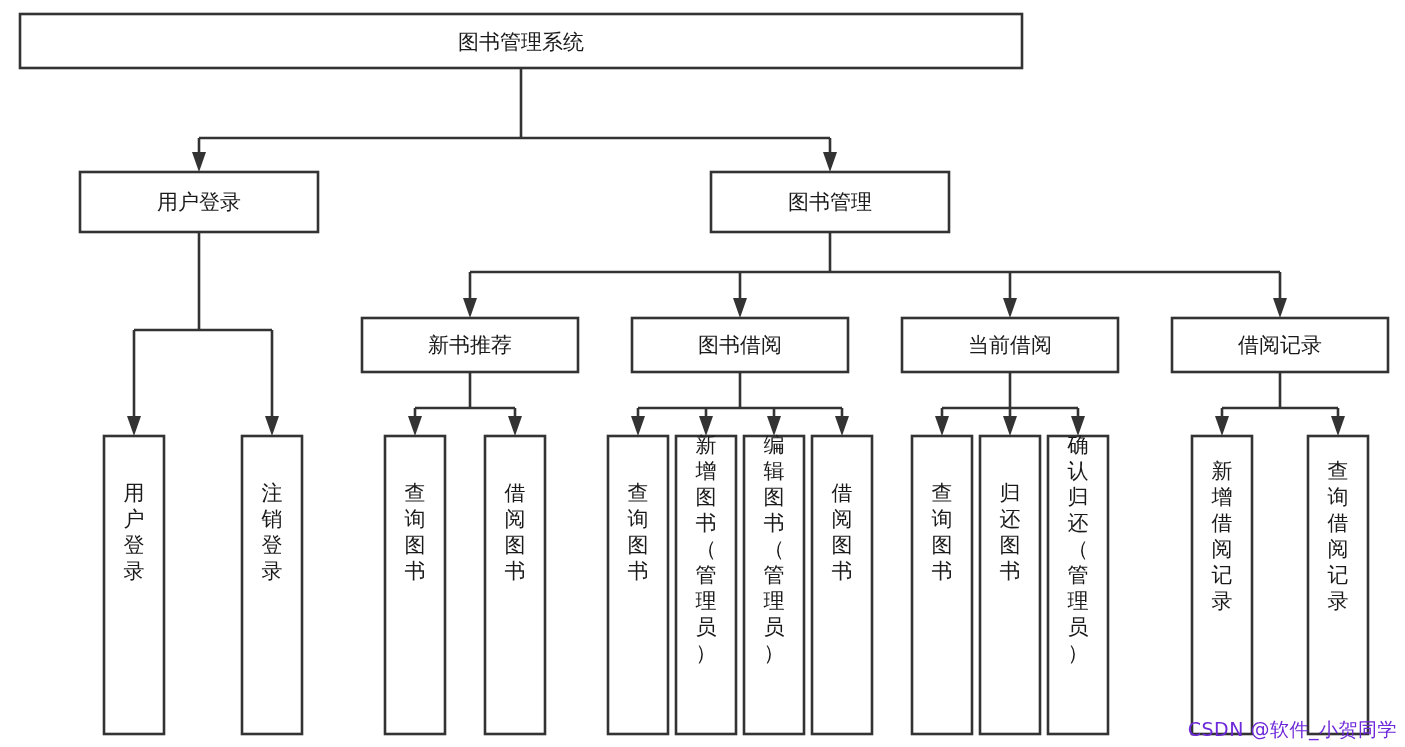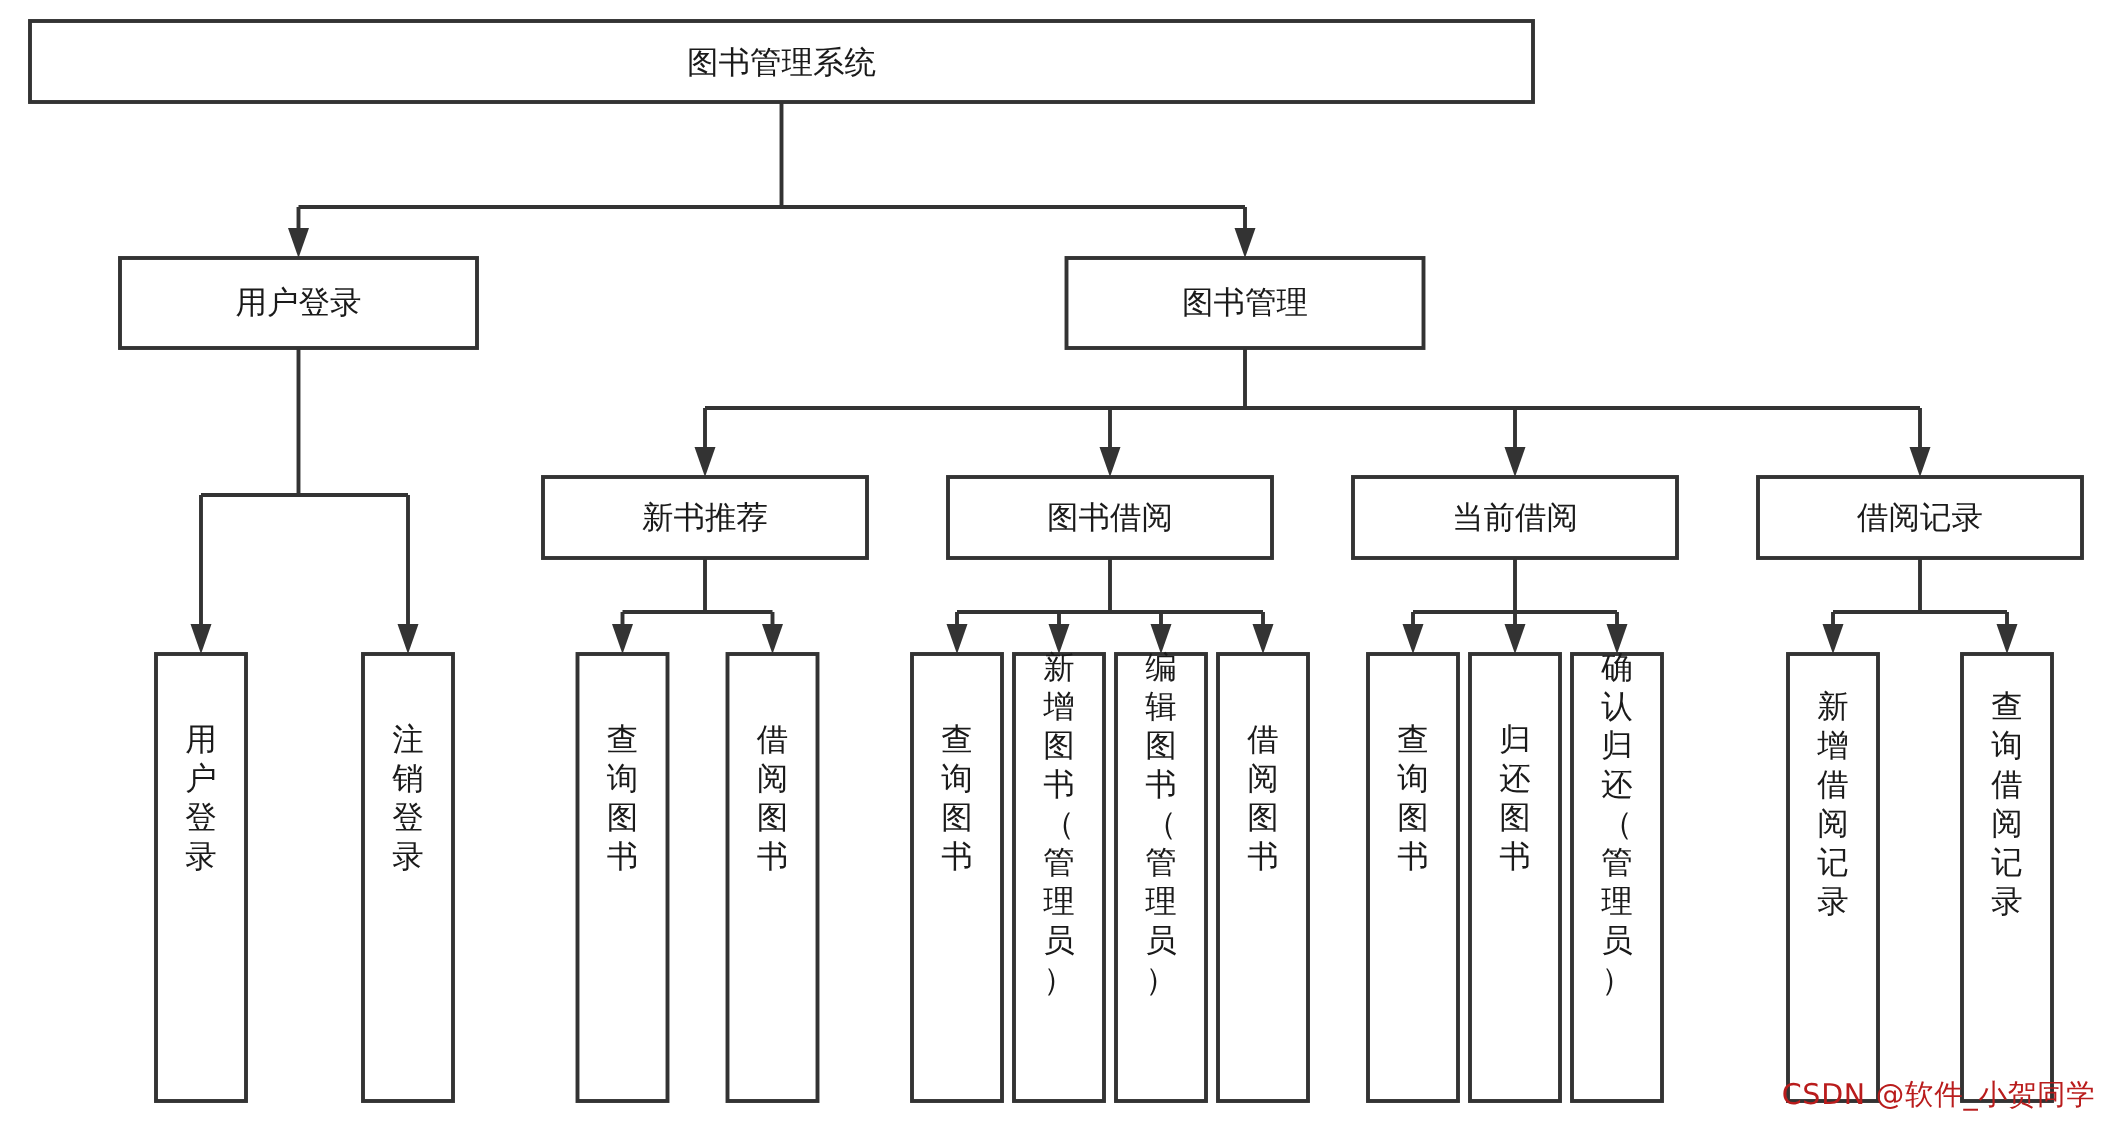--- a/index.html
+++ b/index.html
@@ -54,21 +54,21 @@
   .arrow-head {
     fill: #333333;
     stroke: none;
   }
   .watermark {
     position: absolute;
     right: 8px;
     bottom: 4px;
     font-family: "DejaVu Sans", "Liberation Sans", sans-serif;
     font-size: 19px;
-    color: #b91c1c;
+    color: #6d28d9;
     white-space: nowrap;
     letter-spacing: 0.5px;
     pointer-events: none;
     text-align: center;
   }
 </style>
 </head>
 <body>
 
 <div id="diagram-root">

